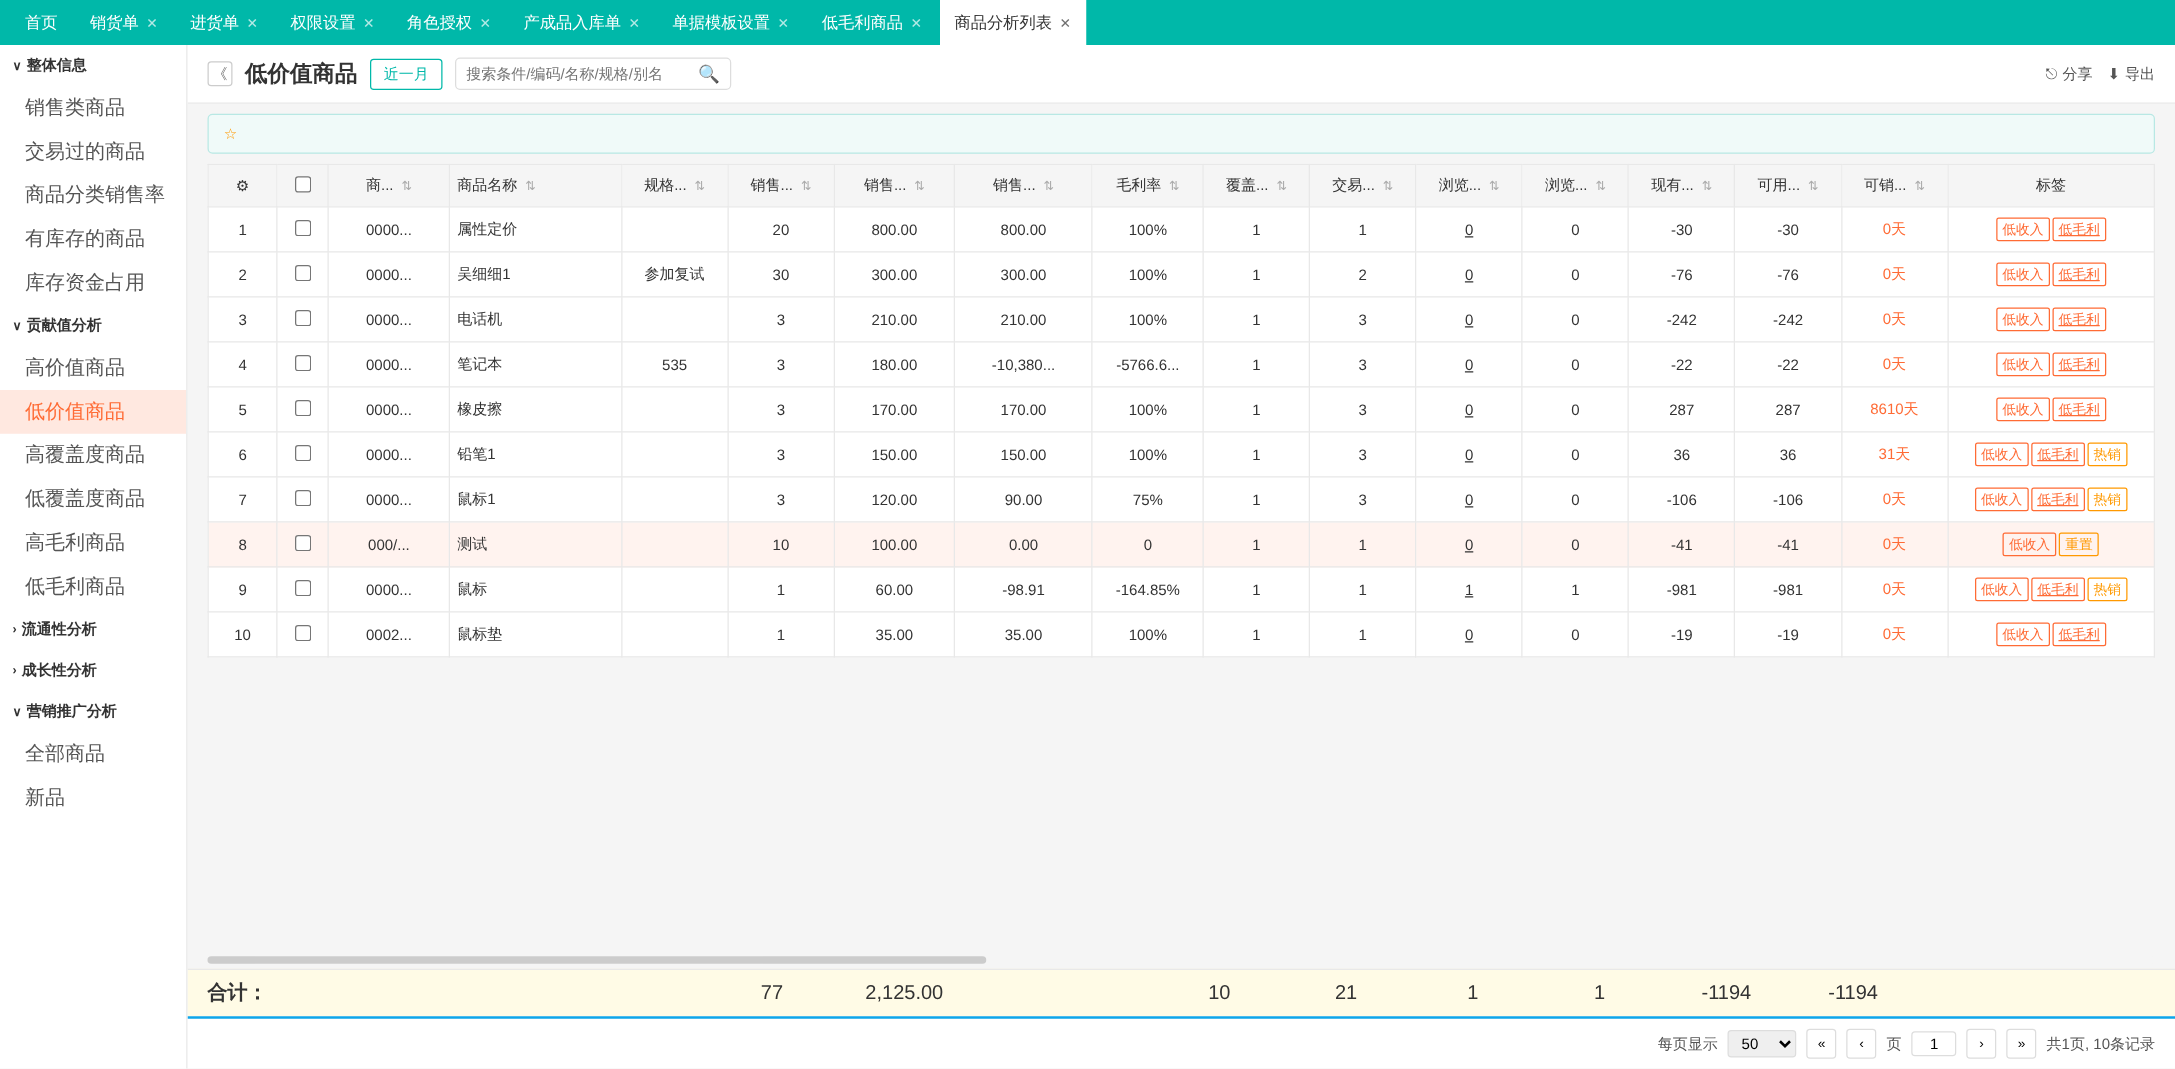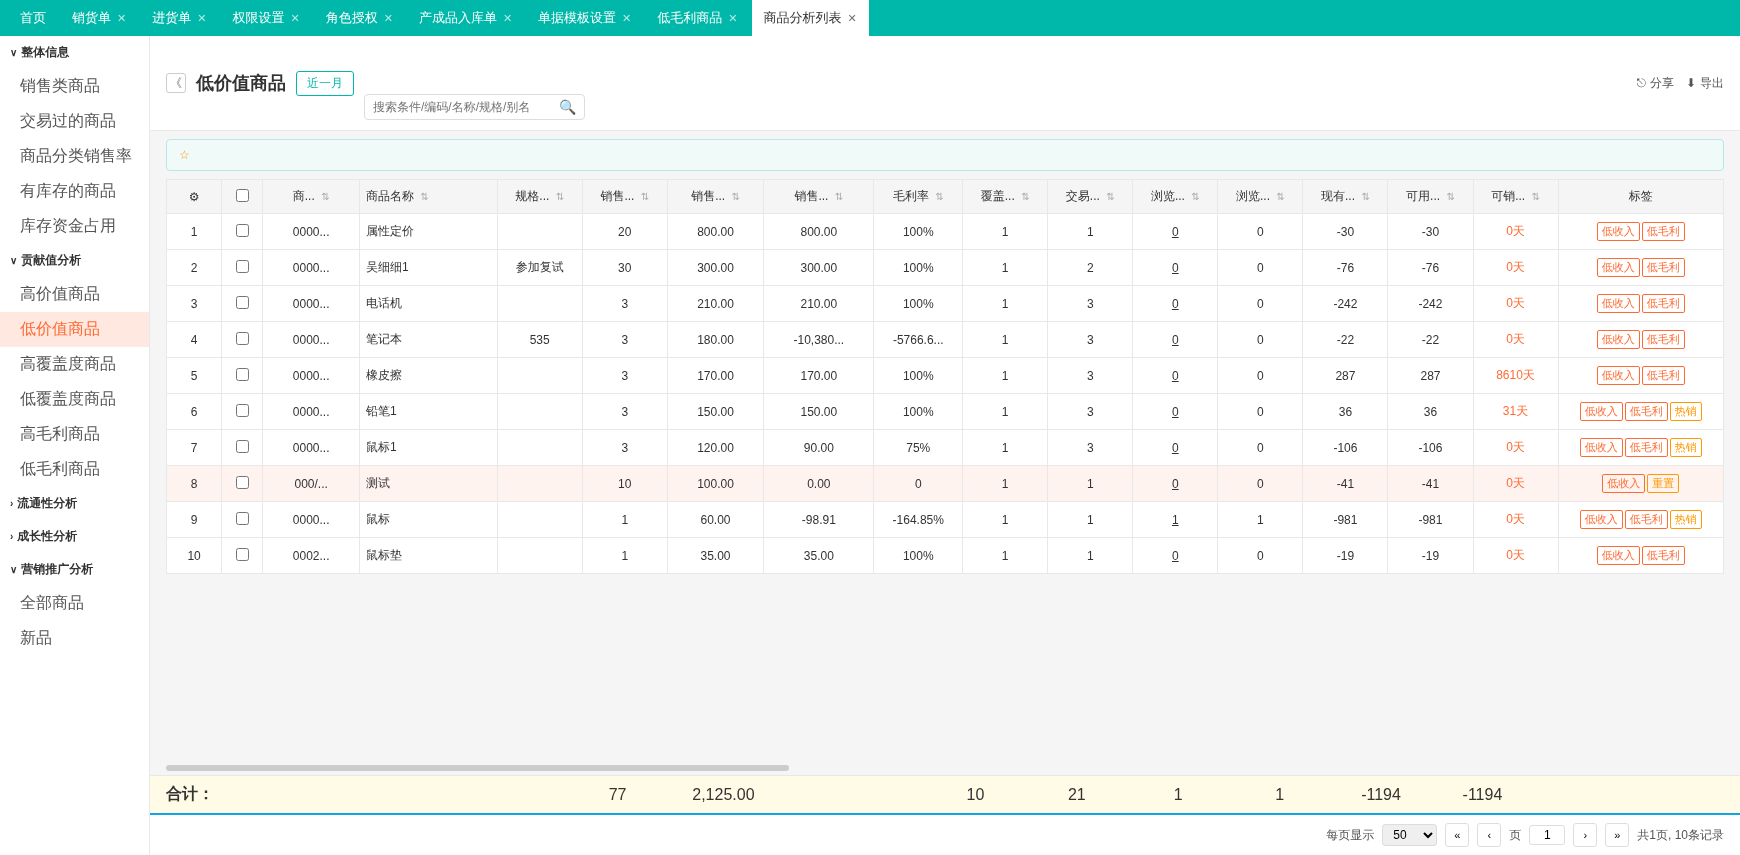--- a/index.html
+++ b/index.html
@@ -109,21 +109,20 @@
       font-size: 12px;
     }
     .search-box {
       display: flex;
       align-items: center;
       border: 1px solid #ddd;
       border-radius: 4px;
       padding: 4px 8px;
       gap: 6px;
       min-width: 200px;
-      margin-top: 48px;
     }
     .search-box input {
       border: none;
       outline: none;
       font-size: 12px;
       color: #999;
       width: 180px;
     }
     .search-icon { color: #ff6b35; font-size: 14px; }
     .header-actions {
@@ -195,21 +194,21 @@
 
     .tag-badge {
       display: inline-block;
       border: 1px solid;
       border-radius: 2px;
       padding: 1px 4px;
       font-size: 11px;
       margin: 1px;
     }
     .tag-low-income { color: #ff6b35; border-color: #ff6b35; }
-    .tag-low-profit { color: #ff6b35; border-color: #ff6b35; }
+    .tag-low-profit { color: #ff6b35; border-color: #ff6b35; text-decoration: underline; }
     .tag-hot { color: #ff9900; border-color: #ff9900; }
     .tag-reorder { color: #ff9900; border-color: #ff9900; }
 
     .days-text { color: #ff6b35; }
     .underline-link { text-decoration: underline; color: #333; cursor: pointer; }
 
     
     .table-footer {
       background: #fffbe6;
       border-top: 1px solid #e8e8e8;

